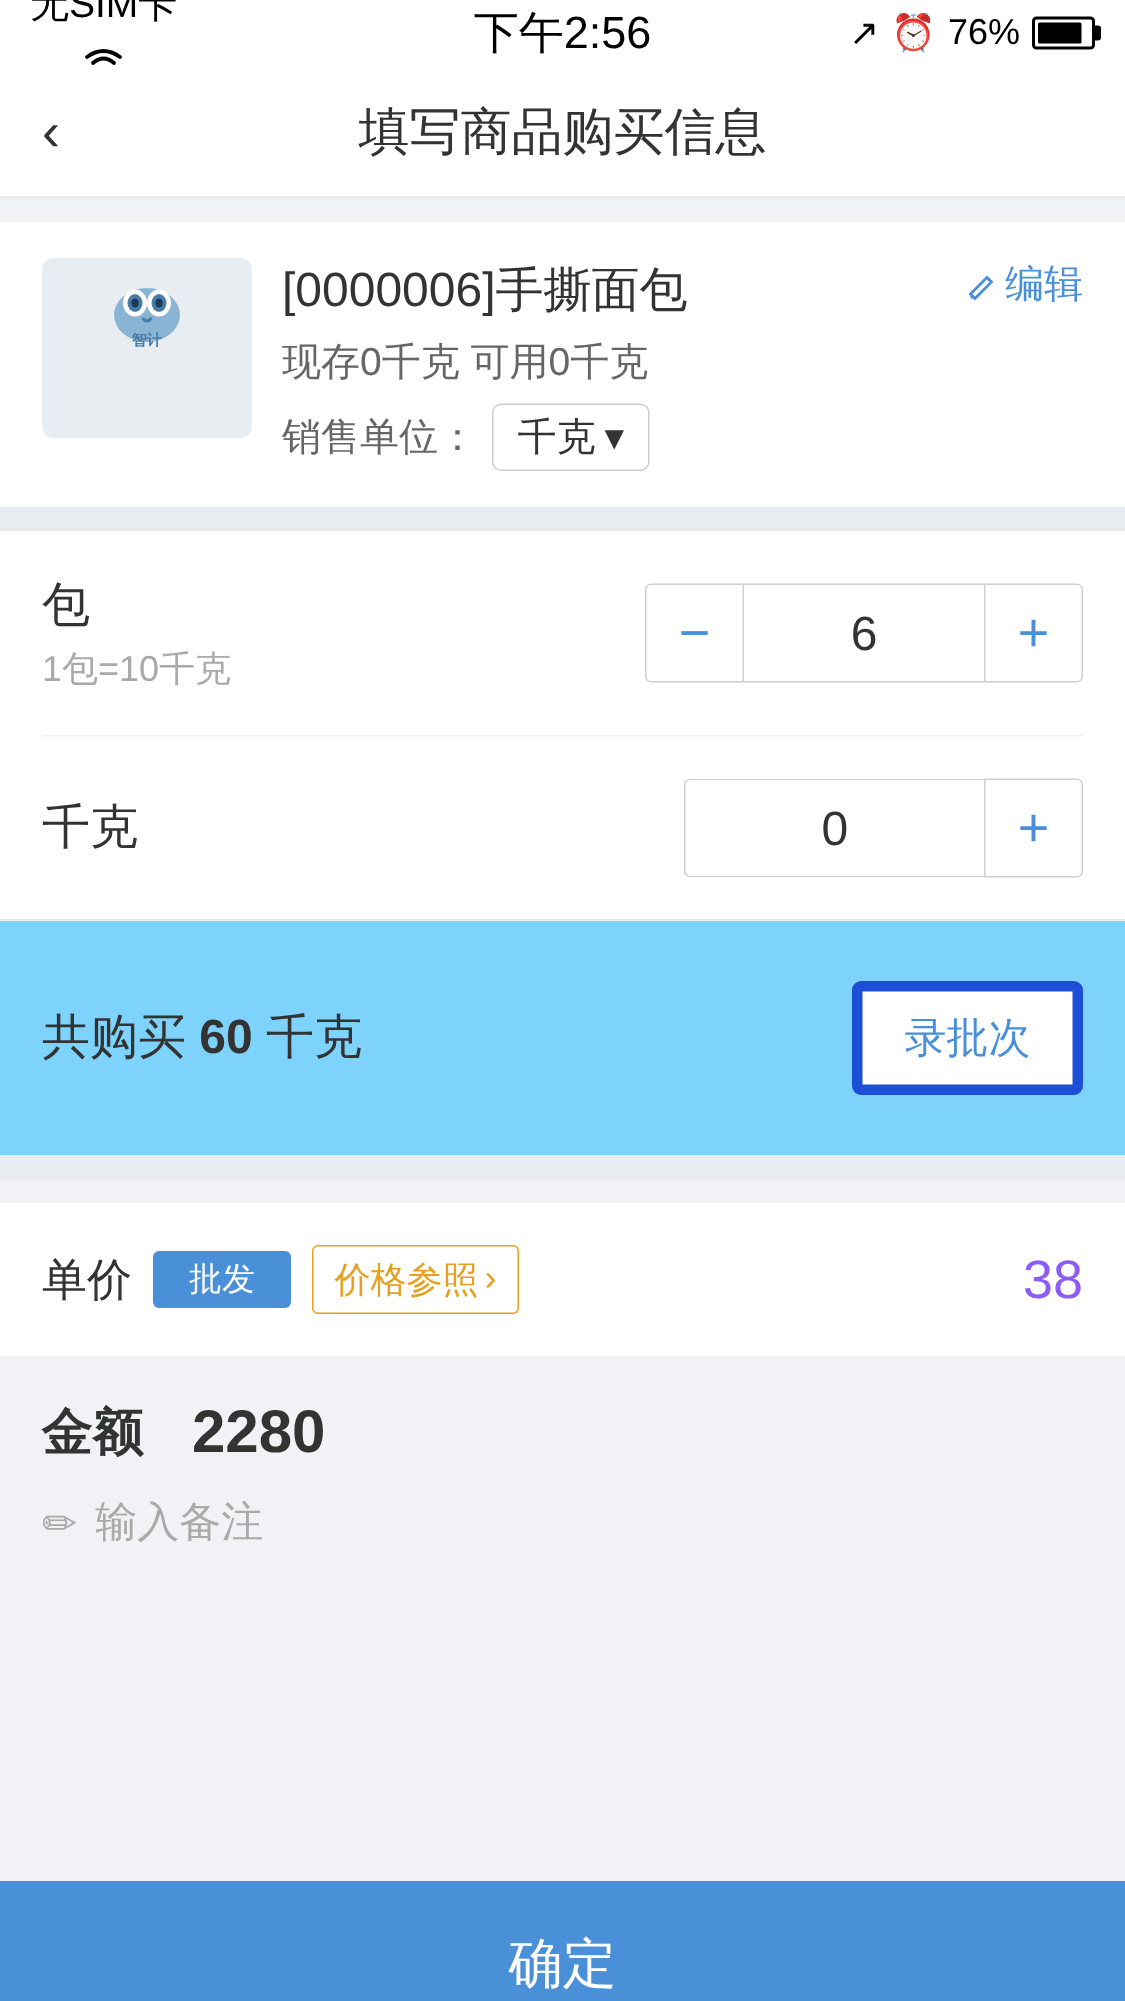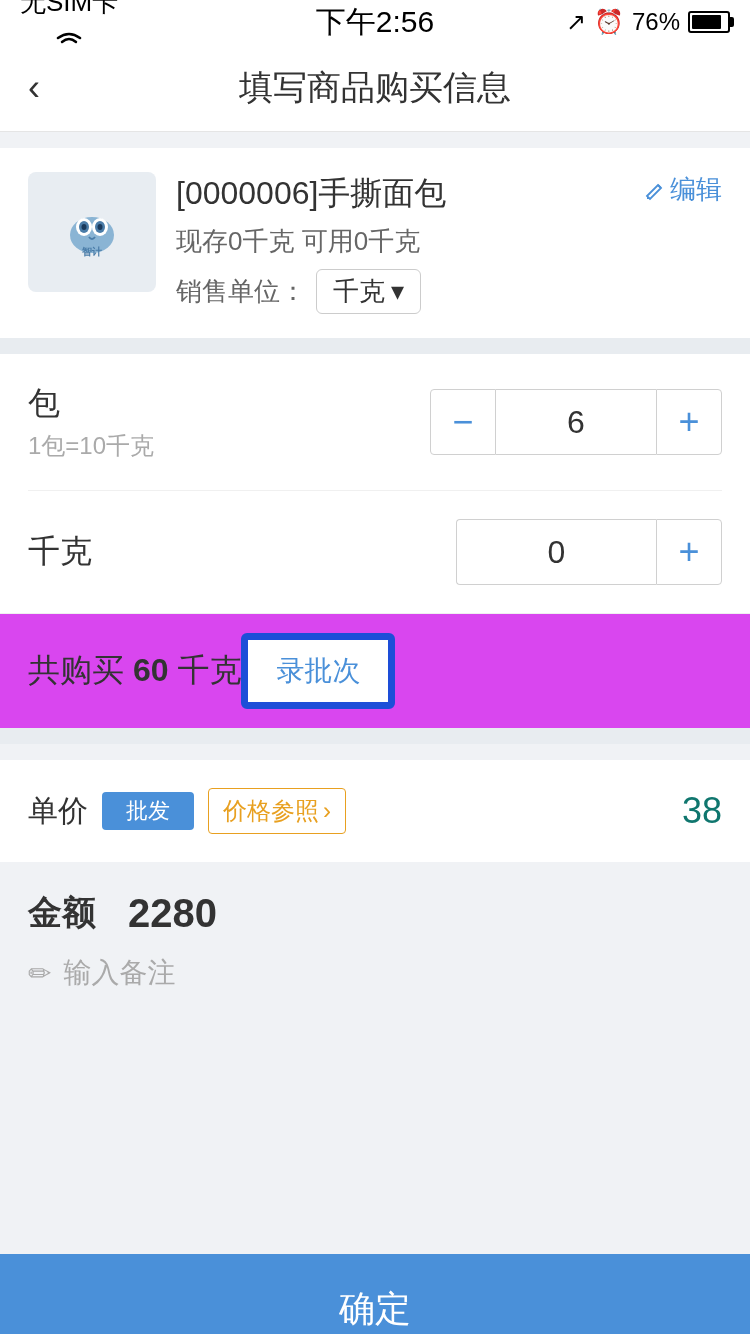--- a/index.html
+++ b/index.html
@@ -75,26 +75,26 @@
     
     .product-card {
       background: #fff;
       margin-top: 16px;
       padding: 24px 28px;
       display: flex;
       align-items: flex-start;
       gap: 20px;
     }
     .product-thumb {
-      width: 128px;
+      width: 140px;
       height: 120px;
       background: #e8edf2;
       border-radius: 8px;
       display: flex;
-      align-items: center;
+      align-items: flex-start;
       justify-content: center;
       flex-shrink: 0;
     }
     .product-thumb svg {
       width: 70px;
       height: 70px;
     }
     .product-info {
       flex: 1;
     }
@@ -228,26 +228,26 @@
       align-items: center;
       justify-content: center;
       font-size: 36px;
       color: #4a90d9;
       cursor: pointer;
       border-radius: 0 4px 4px 0;
     }
 
     
     .total-section {
-      background: #d946ef;
+      background: #7dd3fc;
       margin-top: 0;
-      padding: 19px 28px;
-      display: flex;
-      align-items: center;
-      justify-content: flex-start;
+      padding: 40px 28px;
+      display: flex;
+      align-items: center;
+      justify-content: space-between;
       border-top: 1px solid #f0f0f0;
     }
     .total-text {
       font-size: 32px;
       color: #333;
     }
     .total-text .highlight {
       font-weight: 600;
     }
     .batch-btn {
@@ -294,21 +294,21 @@
       font-size: 24px;
       color: #e8a020;
       background: #fff;
       display: flex;
       align-items: center;
       gap: 4px;
       cursor: pointer;
     }
     .price-value {
       font-size: 36px;
-      color: #0f766e;
+      color: #8b5cf6;
       font-weight: 500;
     }
 
     
     .amount-section {
       background: #f0f2f5;
       padding: 28px 28px 20px;
     }
     .amount-row {
       display: flex;

